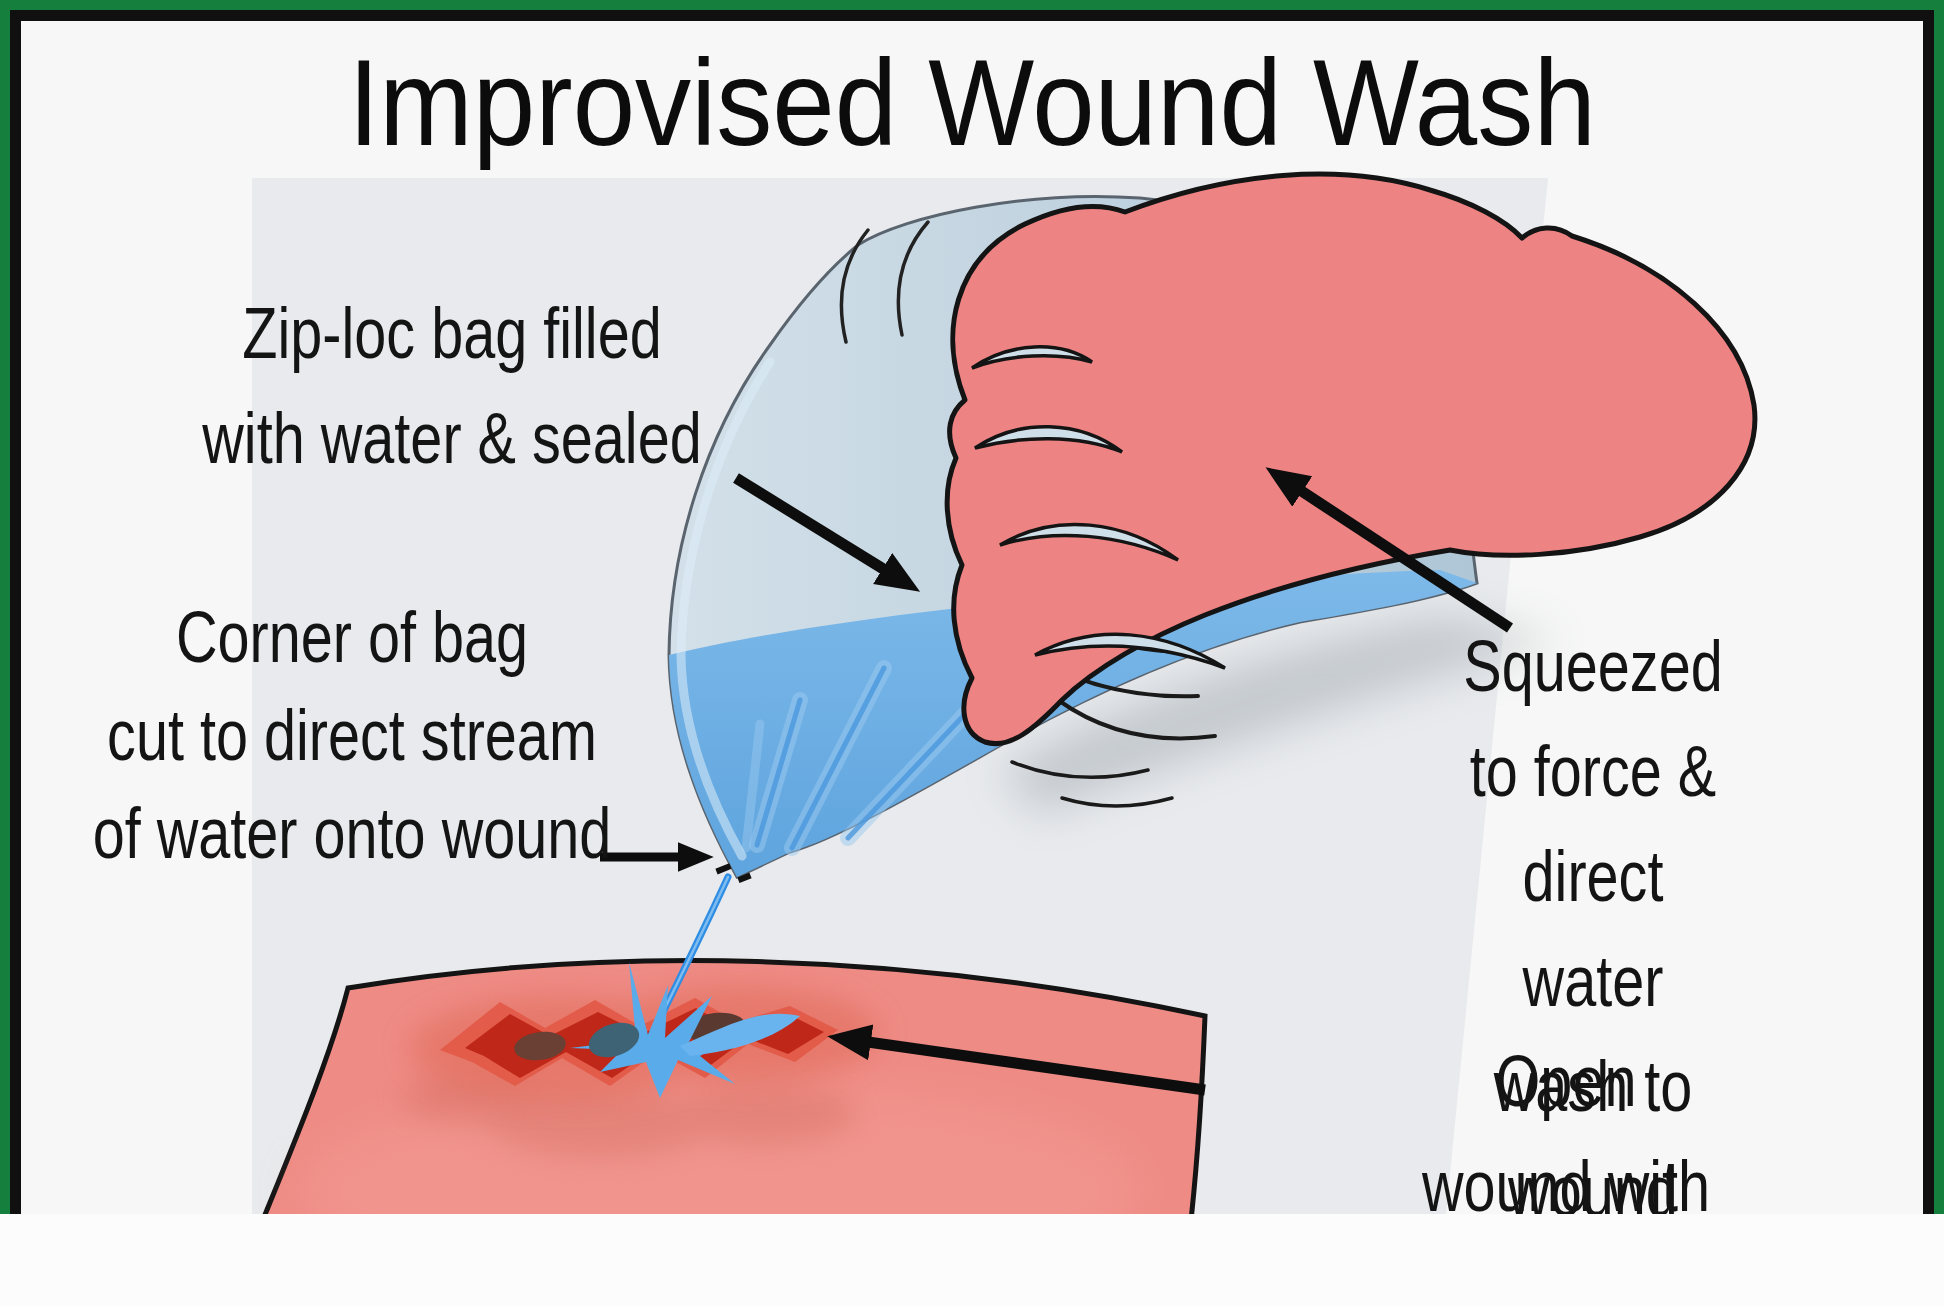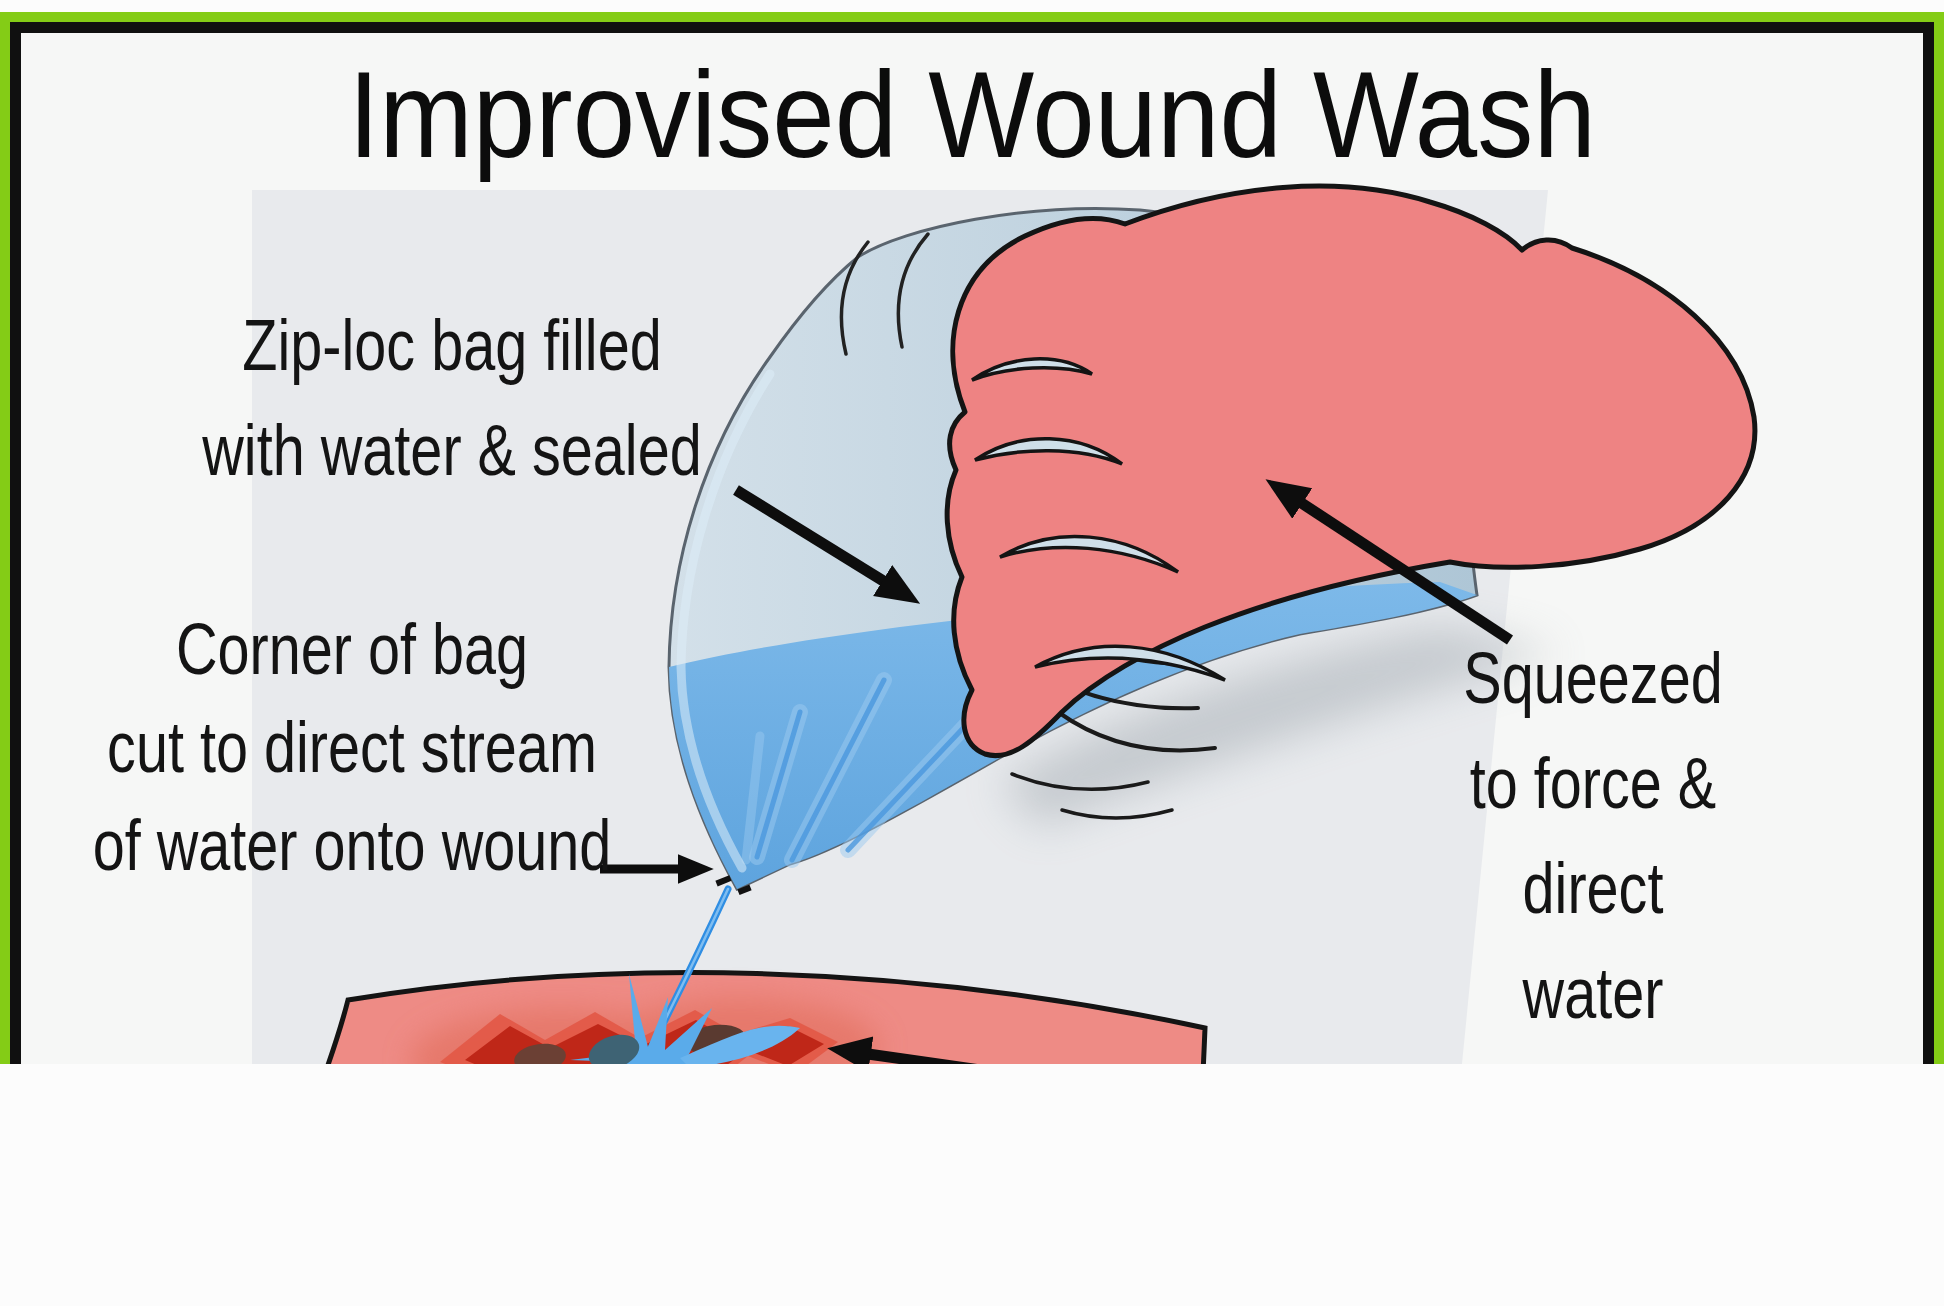--- a/index.html
+++ b/index.html
@@ -1,17 +1,17 @@
 <!DOCTYPE html>
 <html><head>
 <meta charset="utf-8">
 <style>
   html,body{margin:0;padding:0;background:#fcfcfc;}
-  .stage{position:relative;width:1944px;height:1052px;background:#84cc16;overflow:hidden;
-         font-family:"Liberation Sans", sans-serif;margin-top:12px;}
+  .stage{position:relative;width:1944px;height:1214px;background:#15803d;overflow:hidden;
+         font-family:"Liberation Sans", sans-serif;}
   .interior{position:absolute;left:21px;top:21px;width:1902px;height:1264px;background:#f6f7f6;}
   .frame{position:absolute;left:10px;top:10px;width:1902px;height:1264px;
          border:11px solid #101010;z-index:6;pointer-events:none;}
   svg.art{position:absolute;left:0;top:0;z-index:2;}
   .title{position:absolute;top:36px;left:50%;transform:translateX(-50%) scaleX(0.92);
          transform-origin:center top;font-size:122px;line-height:1.1;color:#0c0c0c;
          white-space:nowrap;z-index:5;}
   .label{position:absolute;white-space:pre-line;text-align:center;color:#141414;
          font-size:72px;line-height:105px;transform:translateX(-50%) scaleX(0.80);
          transform-origin:center top;z-index:5;}

